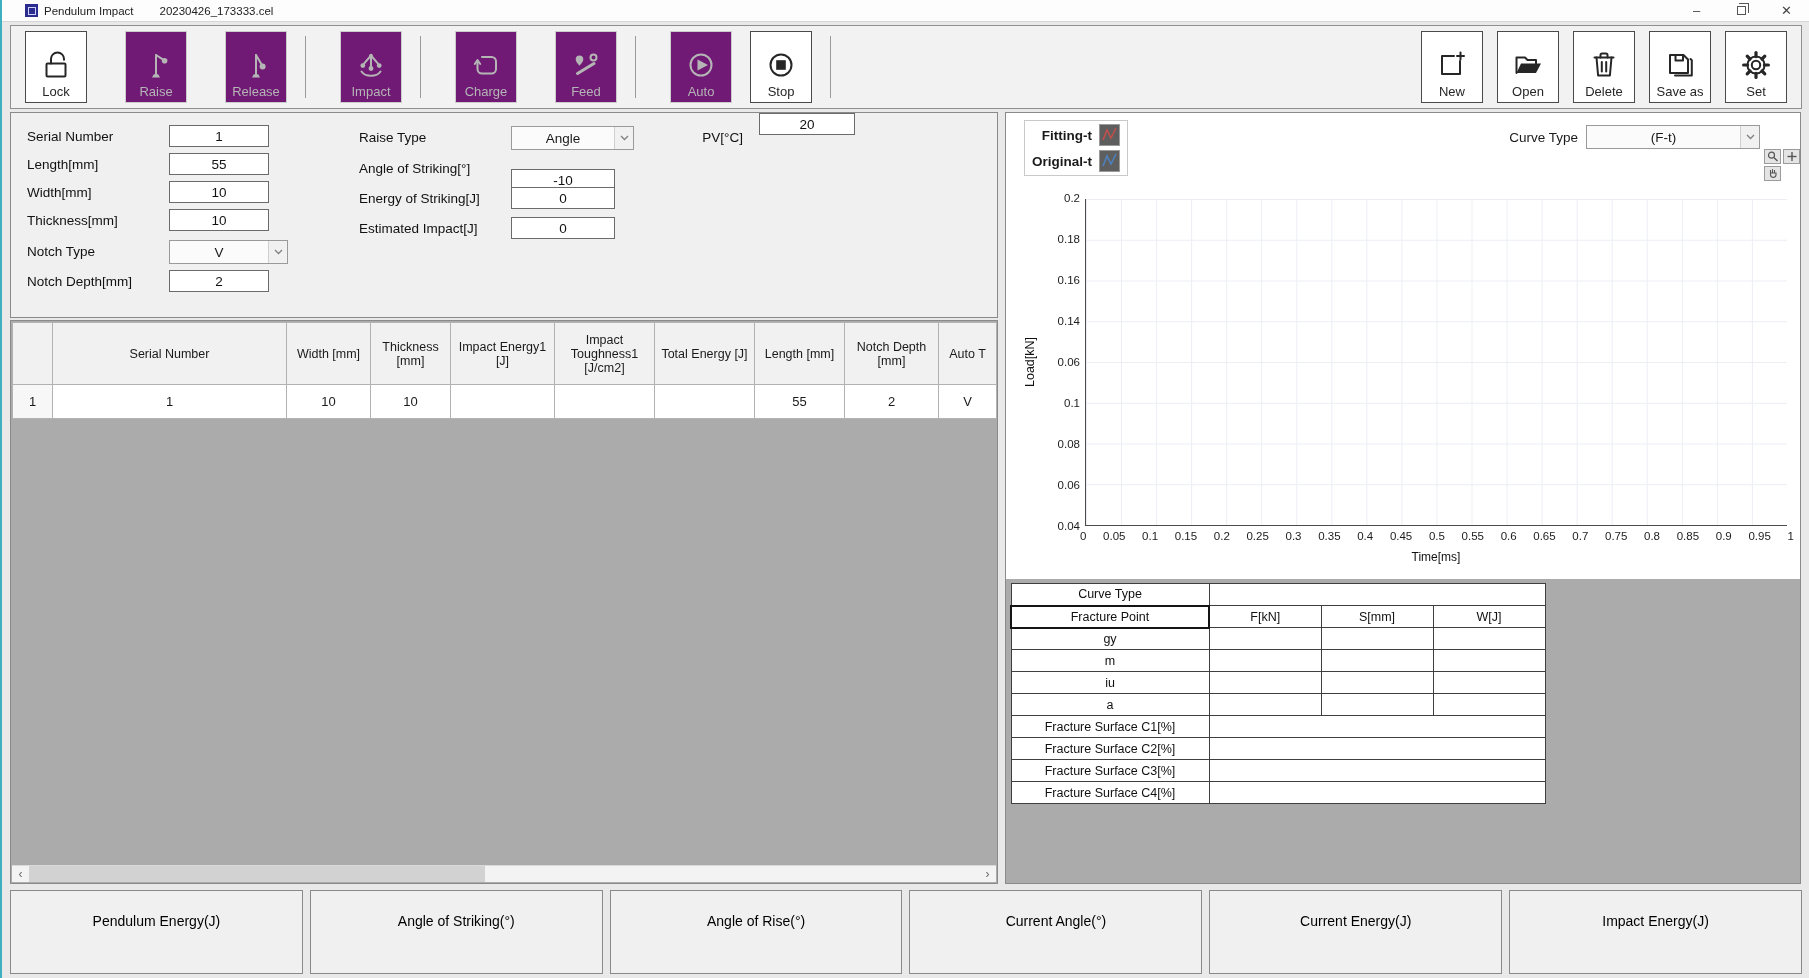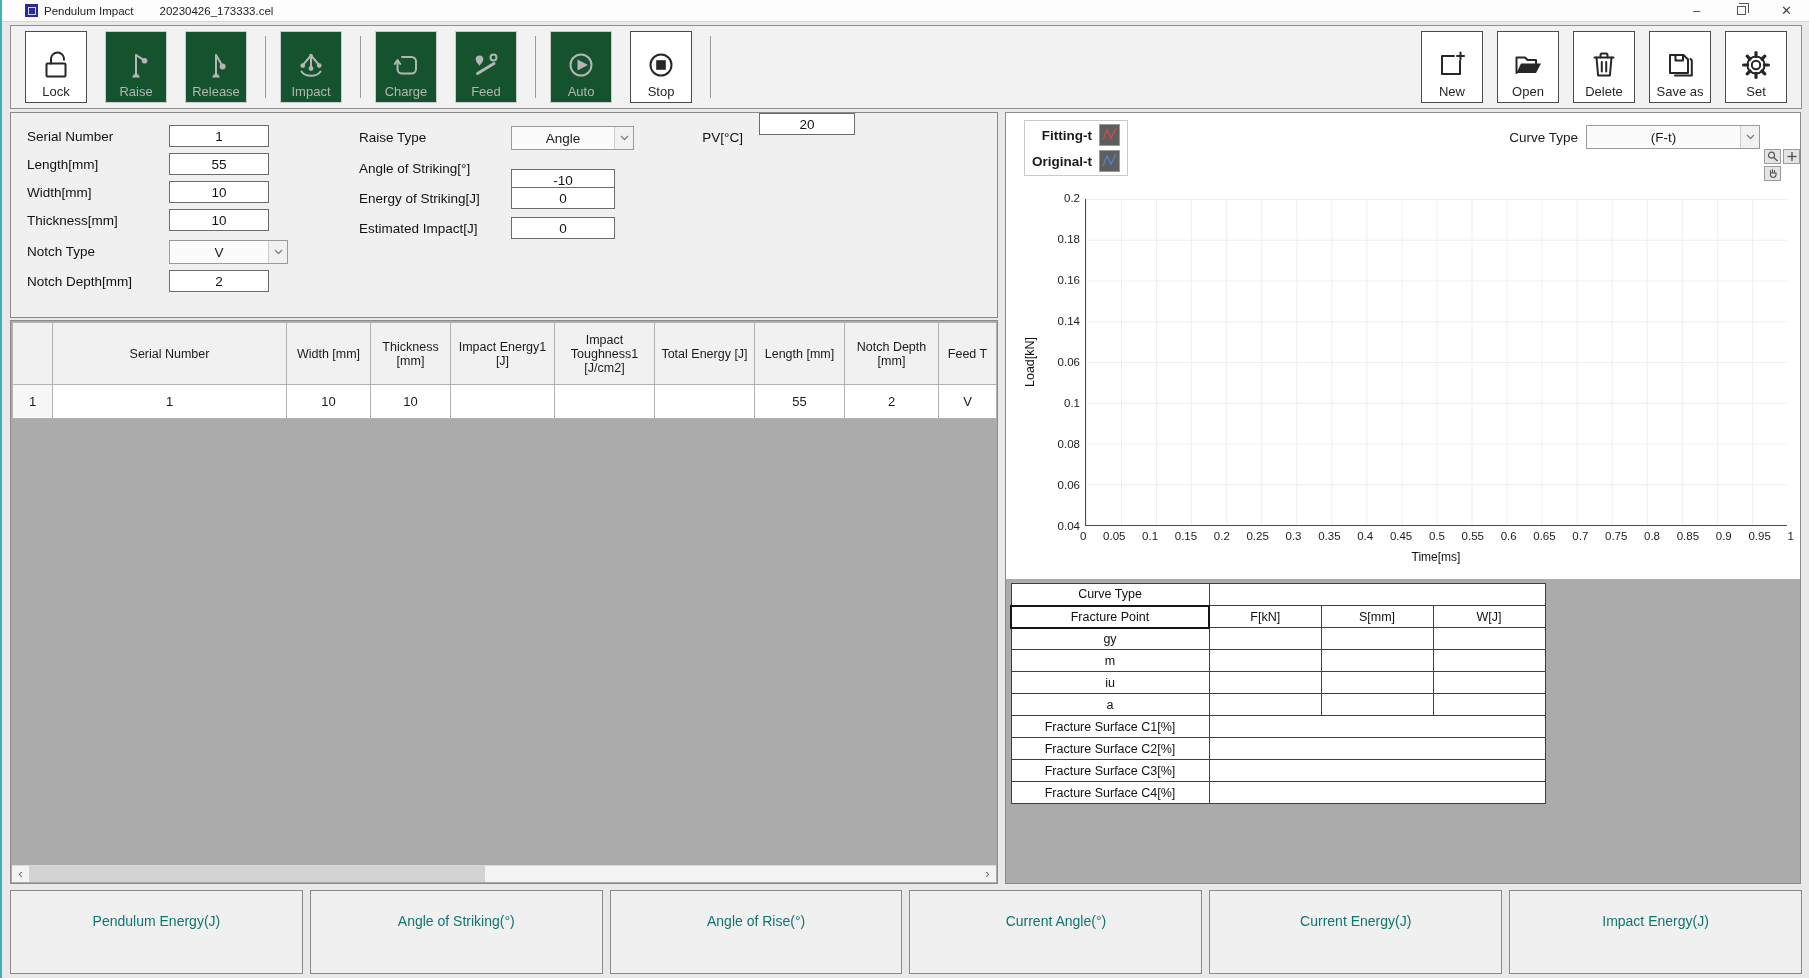--- a/index.html
+++ b/index.html
@@ -32,21 +32,21 @@
     background:#f2f2f2; border:1px solid #8f8f8f;
     display:flex; align-items:center; padding:0 14px;
   }
   .tbtn {
     width:62px; height:72px; border:1px solid #4a4a4a; background:#fff;
     display:flex; flex-direction:column; align-items:center; justify-content:flex-end;
     padding-bottom:3px; margin-right:18px; color:#262626; cursor:default;
   }
   .tbtn svg { margin:5px 0 2px; flex:0 0 auto; }
   .tbtn .lbl { font-size:13px; line-height:14px; }
-  .tbtn.disabled { border-color:#cbcbcb; background:#14532d; color:#b5b5b5; }
+  .tbtn.disabled { border-color:#cbcbcb; background:#701a75; color:#b5b5b5;margin-left:20px; }
   .sep { width:1px; height:62px; background:#9a9a9a; margin:0 14px 0 0; }
   .tb-spacer { flex:1; }
   .tbtn.right { margin-right:0; margin-left:14px; }
   
   .panel { position:absolute; border:1px solid #8a8a8a; background:#f0f0f0; }
   
   #form-panel { left:8px; top:112px; width:988px; height:206px; }
   .flabel { position:absolute; font-size:13.5px; color:#111; white-space:nowrap; }
   .field {
     position:absolute; height:22px; border:1px solid #6b6b6b; background:#fff;
@@ -117,21 +117,21 @@
     border:1px solid #3f3f3f; background:#fff; height:22px;
     font-size:12.5px; text-align:center; color:#111;
   }
   #result-table td.lblc { width:198px; }
   #result-table td.vc { width:112px; }
   #result-table td.fp { border:2px solid #151515; }
   
   #status-bar { position:absolute; left:8px; top:890px; width:1792px; height:84px; display:flex; gap:7px; }
   .spanel {
     flex:1; background:#f0f0f0; border:1px solid #8a8a8a;
-    text-align:center; padding-top:22px; font-size:14px; color:#0f766e;
+    text-align:center; padding-top:22px; font-size:14px; color:#000000;
   }
   svg.ic { stroke:currentColor; fill:none; stroke-width:2; stroke-linecap:round; stroke-linejoin:round; }
 </style>
 </head>
 <body>
 
 <div id="titlebar">
   <span class="app-icon"></span>
   <span class="tb-title">Pendulum Impact</span>
   <span class="tb-file">20230426_173333.cel</span>
@@ -354,21 +354,21 @@
         <tr>
       <th></th>
       <th>Serial Number</th>
       <th>Width [mm]</th>
       <th>Thickness [mm]</th>
       <th>Impact Energy1 [J]</th>
       <th>Impact Toughness1 [J/cm2]</th>
       <th>Total Energy [J]</th>
       <th>Length [mm]</th>
       <th>Notch Depth [mm]</th>
-      <th>Feed T</th>
+      <th>Auto T</th>
     </tr>
     <tr>
       <td class="rownum">1</td>
       <td>1</td>
       <td>10</td>
       <td>10</td>
       <td></td>
       <td></td>
       <td></td>
       <td>55</td>

